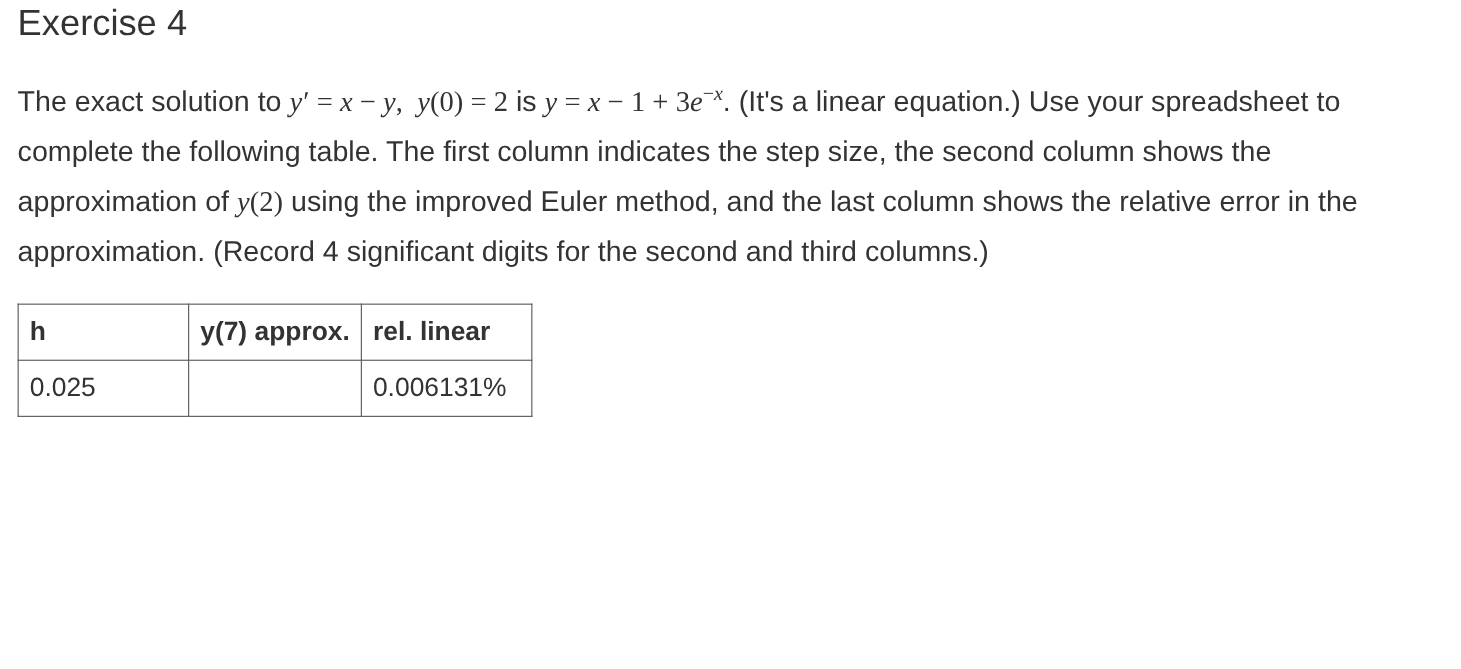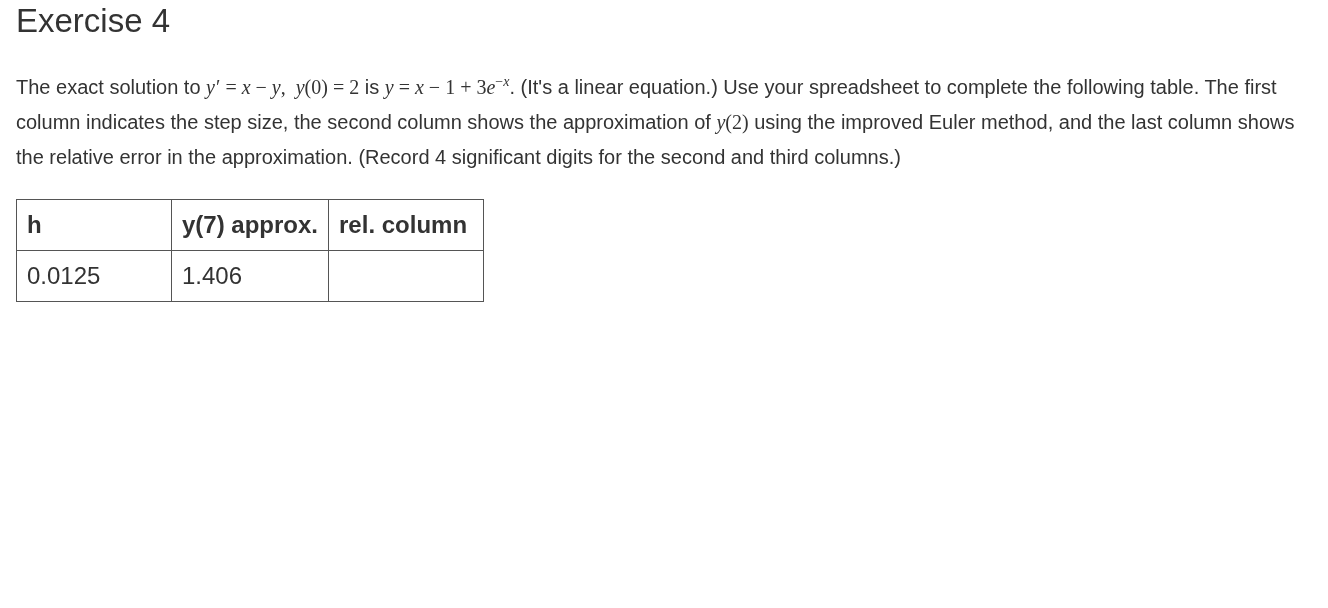--- a/index.html
+++ b/index.html
@@ -17,21 +17,21 @@
       width: 1328px;
     }
     .title {
       font-size: 33px;
       font-weight: 400;
       color: #333;
       margin-bottom: 24px;
       margin-top: -4px;
     }
     .paragraph {
-      font-size: 20px;
+      font-size: 26px;
       color: #333;
       line-height: 1.75;
       margin-bottom: 24px;
       max-width: 1300px;
     }
     .math {
       font-family: 'Cambria Math', 'Times New Roman', serif;
       font-style: italic;
     }
     .math-upright {
@@ -81,23 +81,23 @@
 
 <p class="paragraph">
   <span>The exact solution to </span><span class="math"><span>y</span><span class="prime">′</span> <span class="math-upright">=</span> <span>x</span> <span class="math-upright">−</span> <span>y</span><span class="math-upright">,</span>&nbsp; <span>y</span><span class="paren">(</span><span class="math-upright">0</span><span class="paren">)</span> <span class="math-upright">=</span> <span class="math-upright">2</span></span><span> is </span><span class="math"><span>y</span> <span class="math-upright">=</span> <span>x</span> <span class="math-upright">−</span> <span class="math-upright">1</span> <span class="math-upright">+</span> <span class="math-upright">3</span><span>e</span><sup><span class="math-upright">−</span><span>x</span></sup></span><span>.  (It's a linear equation.)  Use your spreadsheet to complete the following table.  The first column indicates the step size, the second column shows the approximation of </span><span class="math"><span>y</span><span class="paren">(</span><span class="math-upright">2</span><span class="paren">)</span></span><span> using the improved Euler method,  and the last column shows the relative error in the approximation.  (Record 4 significant digits for the second and third columns.)</span>
 </p>
 
 <table>
   <thead>
     <tr>
       <th class="col-h">h</th>
       <th class="col-approx">y(7) approx.</th>
-      <th class="col-err">rel. column</th>
+      <th class="col-err">rel. linear</th>
     </tr>
   </thead>
   <tbody>
     <tr>
-      <td class="col-h">0.0125</td>
-      <td class="col-approx">1.406</td>
-      <td class="col-err"></td>
+      <td class="col-h">0.025</td>
+      <td class="col-approx"></td>
+      <td class="col-err">0.006131%</td>
     </tr>
   </tbody>
 </table>
 
 </body></html>

